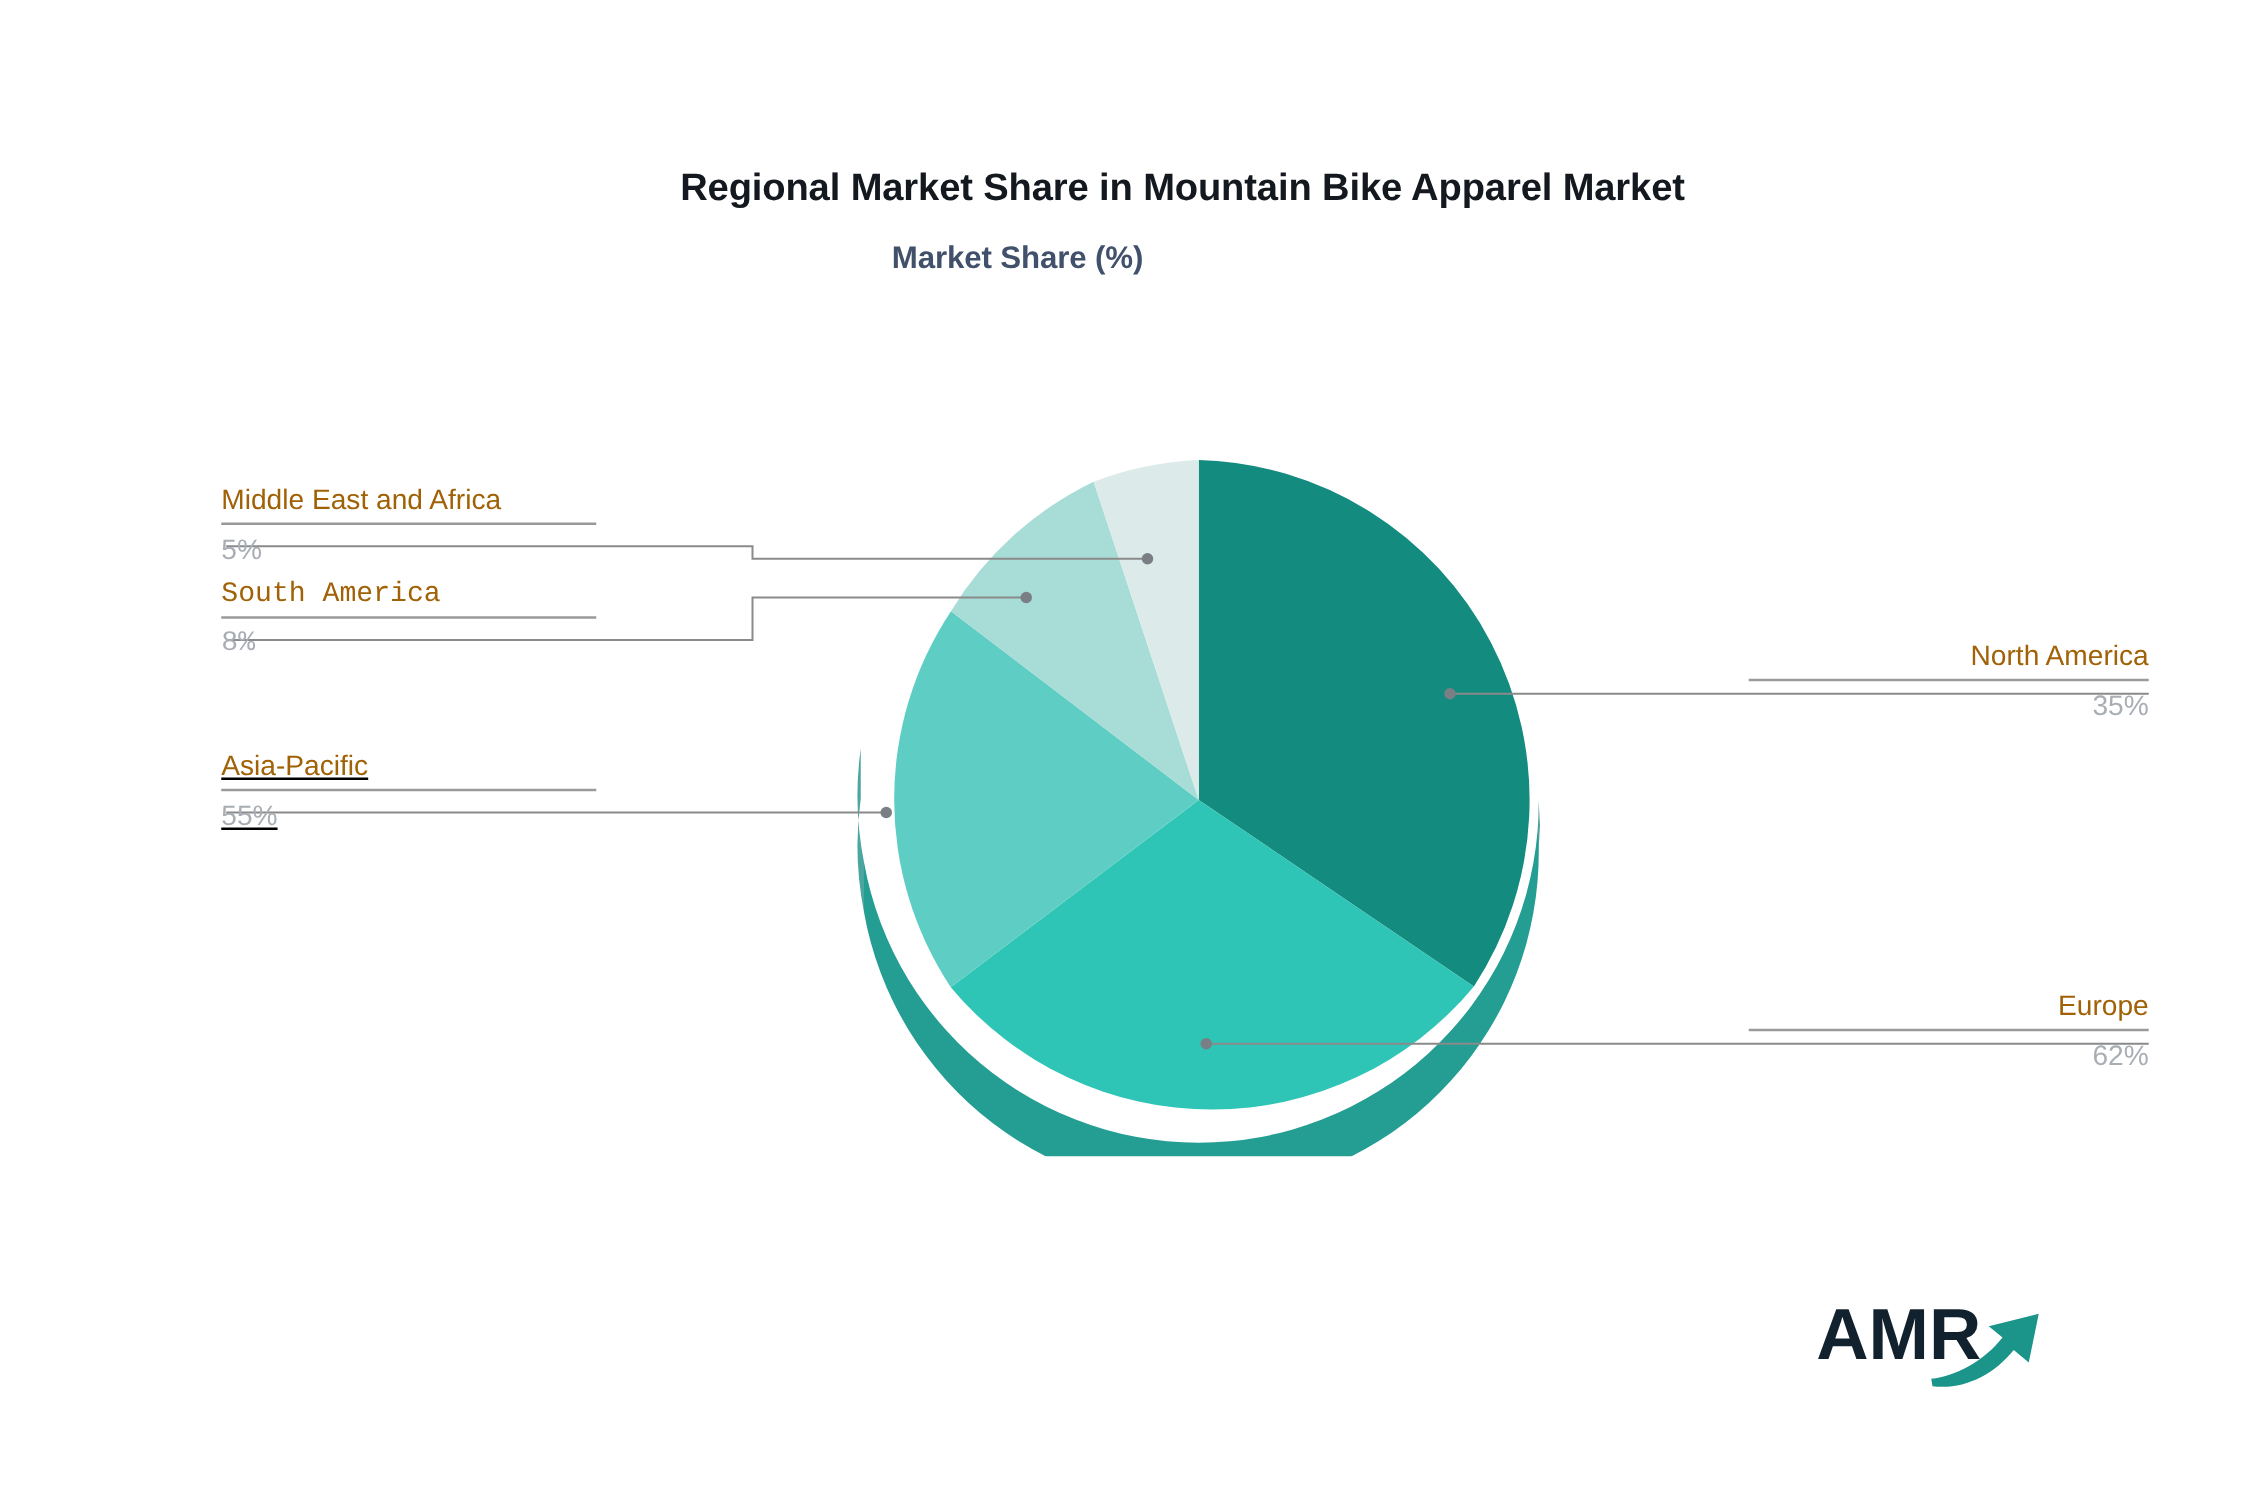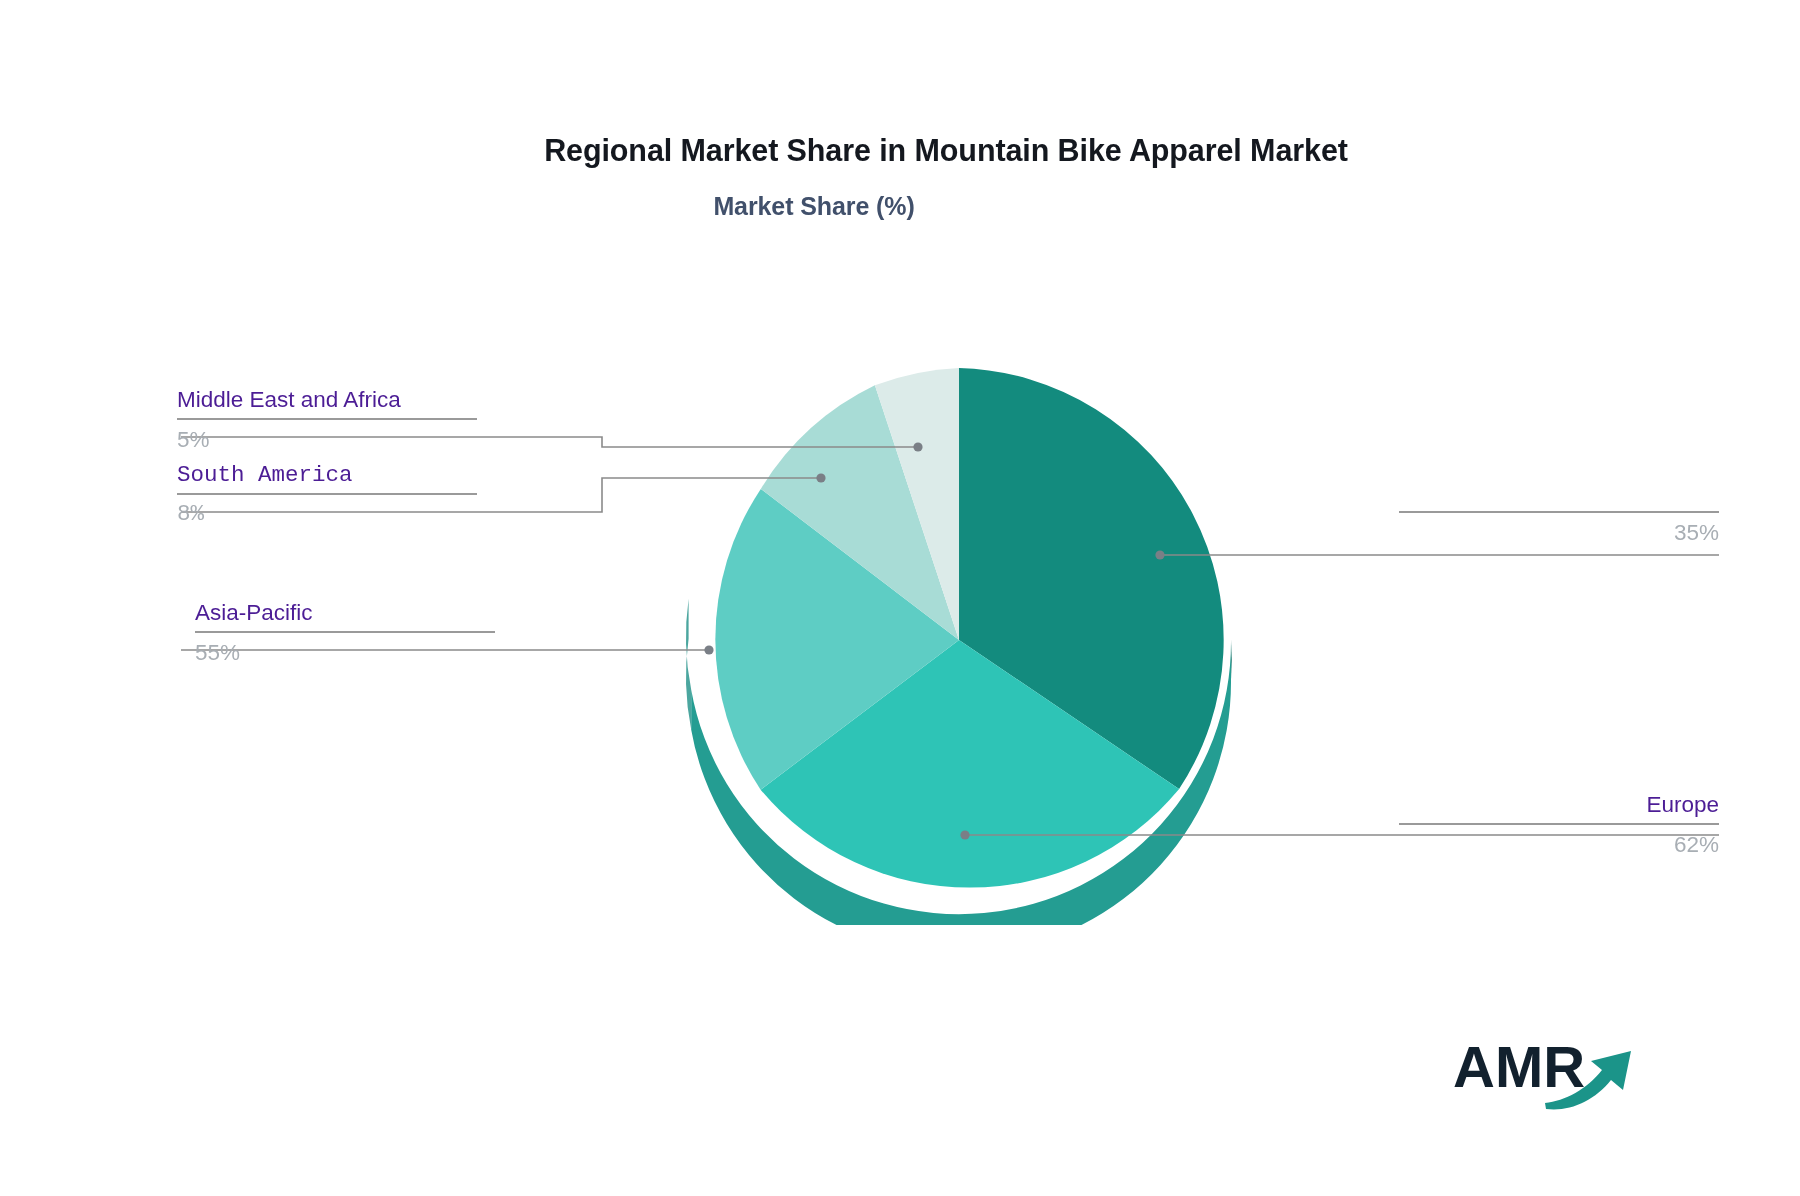--- a/index.html
+++ b/index.html
@@ -61,21 +61,21 @@
     pointer-events: none;
   }
 
   
   .callout {
     position: absolute;
     box-sizing: border-box;
   }
   .callout .name {
     font-size: 22.5px;
-    color: #4c1d95;
+    color: #a16207;
     white-space: nowrap;
     line-height: 1.25;
     padding-bottom: 4px;
   }
   .callout .rule {
     height: 1.5px;
     background: #9a9a9a;
     width: 100%;
   }
   .callout .value {
@@ -86,21 +86,21 @@
     white-space: nowrap;
   }
   .callout.left  .name,
   .callout.left  .value { text-align: left; }
   .callout.right .name,
   .callout.right .value { text-align: right; }
 
   
   #callout-mea    { left: 131px; top: 386px; width: 300px; }
   #callout-sa     { left: 131px; top: 461px; width: 300px; font-family: Liberation Mono, monospace; }
-  #callout-ap     { left: 149px; top: 599px; width: 300px; }
+  #callout-ap     { left: 131px; top: 599px; width: 300px; text-decoration: underline; }
   #callout-na     { left: 1353px; top: 511px; width: 320px; }
   #callout-eu     { left: 1353px; top: 791px; width: 320px; }
 
   
   .logo {
     position: absolute;
     left: 1407px;
     top: 1027px;
     width: 185px;
     height: 96px;
@@ -176,20 +176,21 @@
     <div class="value">8%</div>
   </div>
 
   <div class="callout left" id="callout-ap">
     <div class="name">Asia-Pacific</div>
     <div class="rule"></div>
     <div class="value">55%</div>
   </div>
 
   <div class="callout right" id="callout-na">
+    <div class="name">North America</div>
     <div class="rule"></div>
     <div class="value">35%</div>
   </div>
 
   <div class="callout right" id="callout-eu">
     <div class="name">Europe</div>
     <div class="rule"></div>
     <div class="value">62%</div>
   </div>
 

